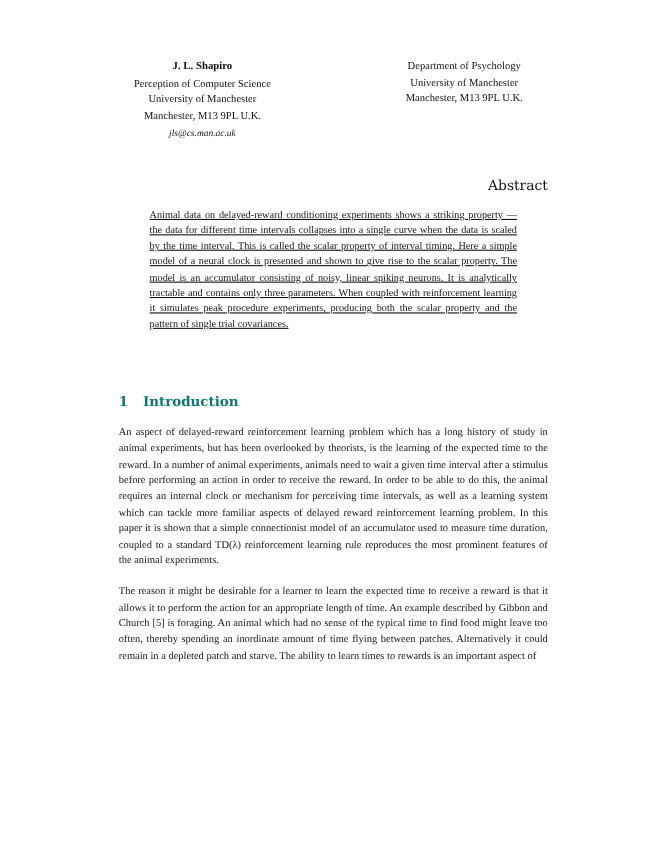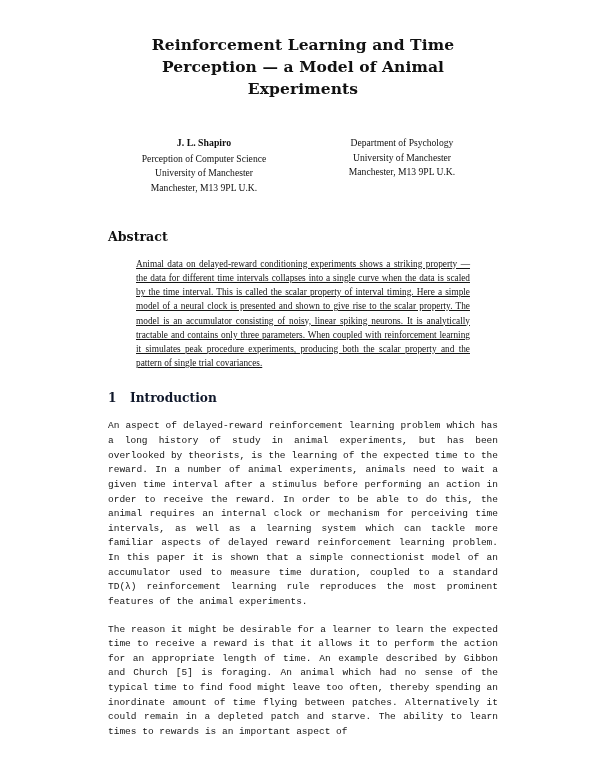--- a/index.html
+++ b/index.html
@@ -32,22 +32,22 @@
     font-weight: bold;
     font-size: 15.5px;
     line-height: 1.42;
     letter-spacing: 0.1px;
     color: #111;
     margin: 0 0 0 0;
     padding: 0 6px;
   }
   .authors {
     display: flex;
-    justify-content: center;
-    margin-top: 36px;
+    justify-content: space-between;
+    margin-top: 20px;
     gap: 46px;
   }
   .author-block {
     text-align: center;
     font-size: 9.6px;
     line-height: 1.52;
     color: #111;
     width: 152px;
   }
   .author-name {
@@ -56,75 +56,74 @@
     display: block;
     margin-bottom: 1px;
   }
   .author-email {
     font-style: italic;
     font-size: 8.6px;
     display: block;
     margin-top: 1px;
   }
   .abstract-head {
-    text-align: left;
+    text-align: right;
     font-family: "DejaVu Serif", serif;
-    font-weight: bold;
+    font-weight: normal;
     font-size: 12.6px;
     margin-top: 33px;
     color: #111;
   }
   .abstract-body {
     margin: 13px 28px 0 28px;
     font-size: 9.3px;
     line-height: 1.53;
     text-align: justify;
     color: #141414;
     hyphens: auto;
     text-decoration: underline;
   }
   .section-head {
     font-family: "DejaVu Serif", serif;
     font-weight: bold;
     font-size: 12.2px;
-    margin-top: 21px;
-    color: #0f172a;
+    margin-top: 56px;
+    color: #0f766e;
   }
   .section-num {
     display: inline-block;
     width: 22px;
   }
   .para {
     font-size: 9.5px;
     line-height: 1.54;
     text-align: justify;
     color: #141414;
     margin-top: 13px;
     text-indent: 0;
     hyphens: auto;
-    font-family: Liberation Mono, monospace;
   }
   .para.first {
     margin-top: 14px;
   }
 </style>
 </head>
 <body>
 
 <div class="page">
   <div class="content">
 
-    <h1 class="title">Reinforcement Learning and Time Perception — a Model of Animal Experiments</h1>
 
     <div class="authors">
       <div class="author-block">
         <span class="author-name">J. L. Shapiro</span>
         <span>Perception of Computer Science</span><br>
         <span>University of Manchester</span><br>
         <span>Manchester, M13 9PL U.K.</span>
+        <span class="author-email">jls@cs.man.ac.uk</span>
       </div>
       <div class="author-block">
         <span>Department of Psychology</span><br>
         <span>University of Manchester</span><br>
         <span>Manchester, M13 9PL U.K.</span>
       </div>
     </div>
 
     <div class="abstract-head">Abstract</div>
     <div class="abstract-body">Animal data on delayed-reward conditioning experiments shows a striking property — the data for different time intervals collapses into a single curve when the data is scaled by the time interval. This is called the scalar property of interval timing. Here a simple model of a neural clock is presented and shown to give rise to the scalar property. The model is an accumulator consisting of noisy, linear spiking neurons. It is analytically tractable and contains only three parameters. When coupled with reinforcement learning it simulates peak procedure experiments, producing both the scalar property and the pattern of single trial covariances.</div>

